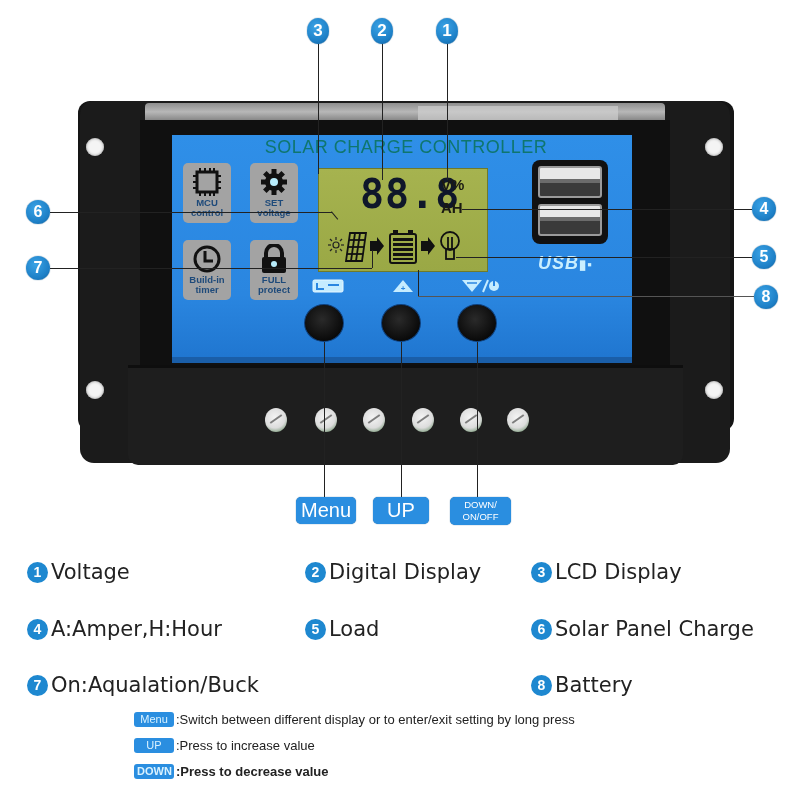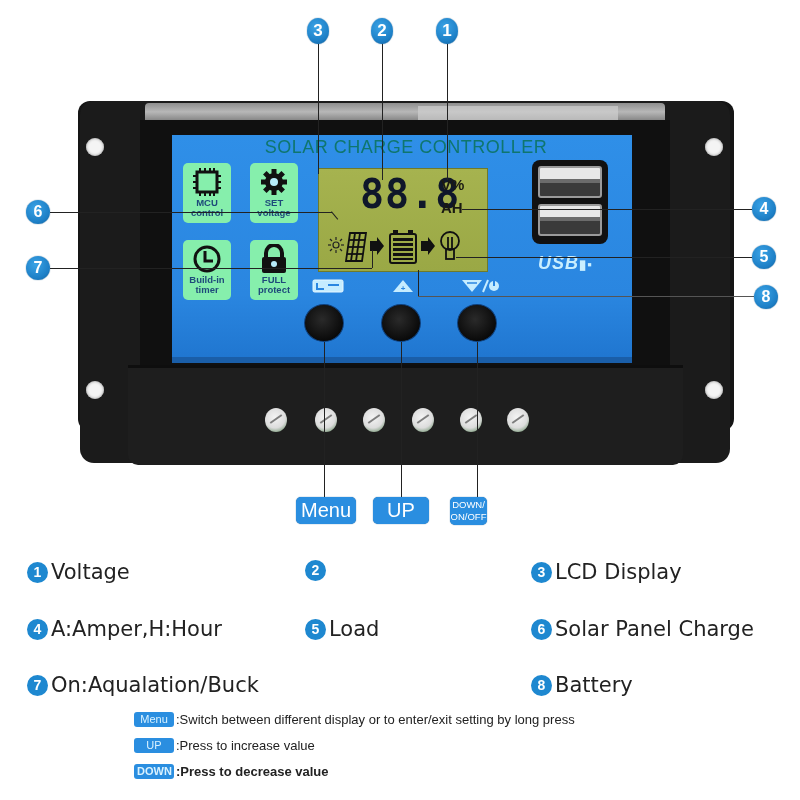--- a/index.html
+++ b/index.html
@@ -64,21 +64,21 @@
     position: absolute; left: 172px; top: 135px; width: 460px; height: 228px;
     background: linear-gradient(180deg, #2f8fe8 0%, #2a86e0 70%, #1f75cf 100%);
     box-shadow: inset 0 -6px 0 #1a5ea8;
   }
   .panel-title {
     position: absolute; left: 256px; top: 137px; width: 300px; text-align: center;
     color: #0f766e; font-family: "Liberation Sans", sans-serif; font-size: 18px; letter-spacing: 0.5px;
   }
   .feature-tile {
     position: absolute; width: 48px; height: 60px; border-radius: 5px;
-    background: #86efac; text-align: center;
+    background: #a3a3a3; text-align: center;
   }
   .feature-tile .icon { position: absolute; left: 0; right: 0; top: 4px; height: 30px; }
   .feature-tile .lbl {
     position: absolute; left: 0; right: 0; top: 35px;
     font-family: "Liberation Sans", sans-serif; font-weight: bold; font-size: 9.5px; line-height: 10px;
     color: #1e4a7a;
   }
 
   
   .lcd {
@@ -348,31 +348,32 @@
 <div class="callout" style="left:371px;top:18px;">2</div>
 <div class="callout" style="left:436px;top:18px;">1</div>
 <div class="callout big" style="left:26px;top:200px;">6</div>
 <div class="callout big" style="left:26px;top:256px;">7</div>
 <div class="callout big" style="left:752px;top:197px;">4</div>
 <div class="callout big" style="left:752px;top:245px;">5</div>
 <div class="callout big" style="left:754px;top:285px;">8</div>
 
 <div class="tag" style="left:296px;top:497px;width:60px;height:27px;font-size:20px;line-height:27px;">Menu</div>
 <div class="tag" style="left:373px;top:497px;width:56px;height:27px;font-size:20px;line-height:27px;">UP</div>
-<div class="tag" style="left:450px;top:497px;width:37px;height:28px;font-size:9.5px;line-height:12px;padding-top:2px;">
+<div class="tag" style="left:450px;top:497px;width:61px;height:28px;font-size:9.5px;line-height:12px;padding-top:2px;">
   <div>DOWN/</div>
   <div>ON/OFF</div>
 </div>
 
 <div class="legend-item" style="left:27px;top:560px;">
   <span class="legend-num">1</span>
   <span>Voltage</span>
 </div>
 <div class="legend-item" style="left:305px;top:560px;">
   <span class="legend-num">2</span>
+  <span>Digital Display</span>
 </div>
 <div class="legend-item" style="left:531px;top:560px;">
   <span class="legend-num">3</span>
   <span>LCD Display</span>
 </div>
 <div class="legend-item" style="left:27px;top:617px;">
   <span class="legend-num">4</span>
   <span>A:Amper,H:Hour</span>
 </div>
 <div class="legend-item" style="left:305px;top:617px;">

